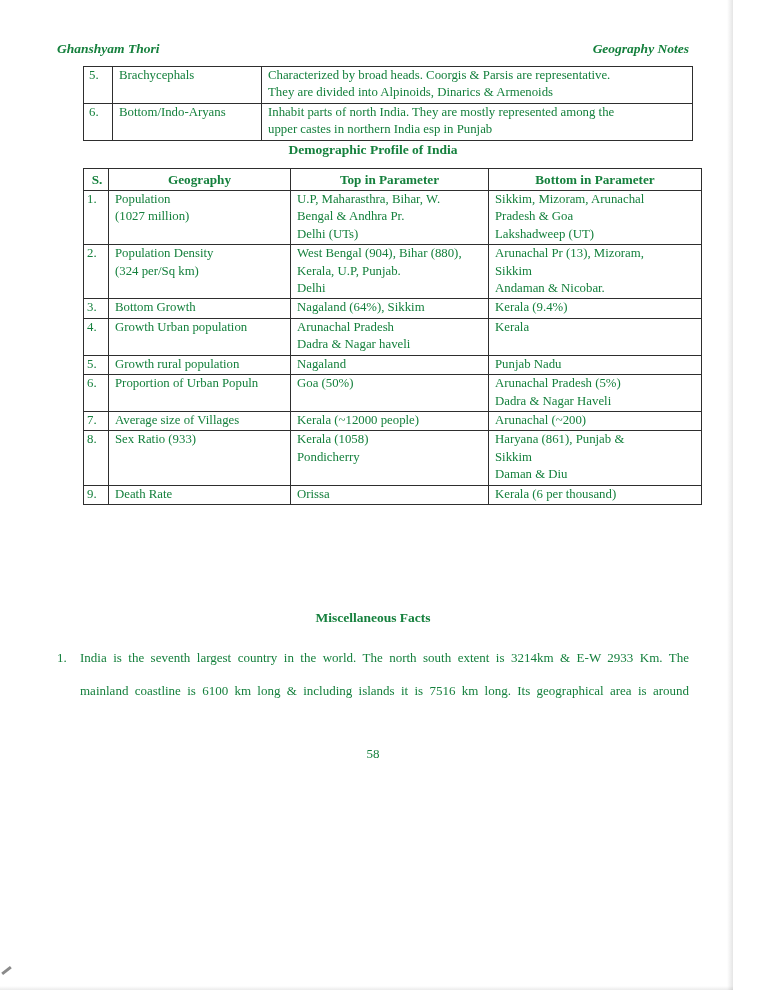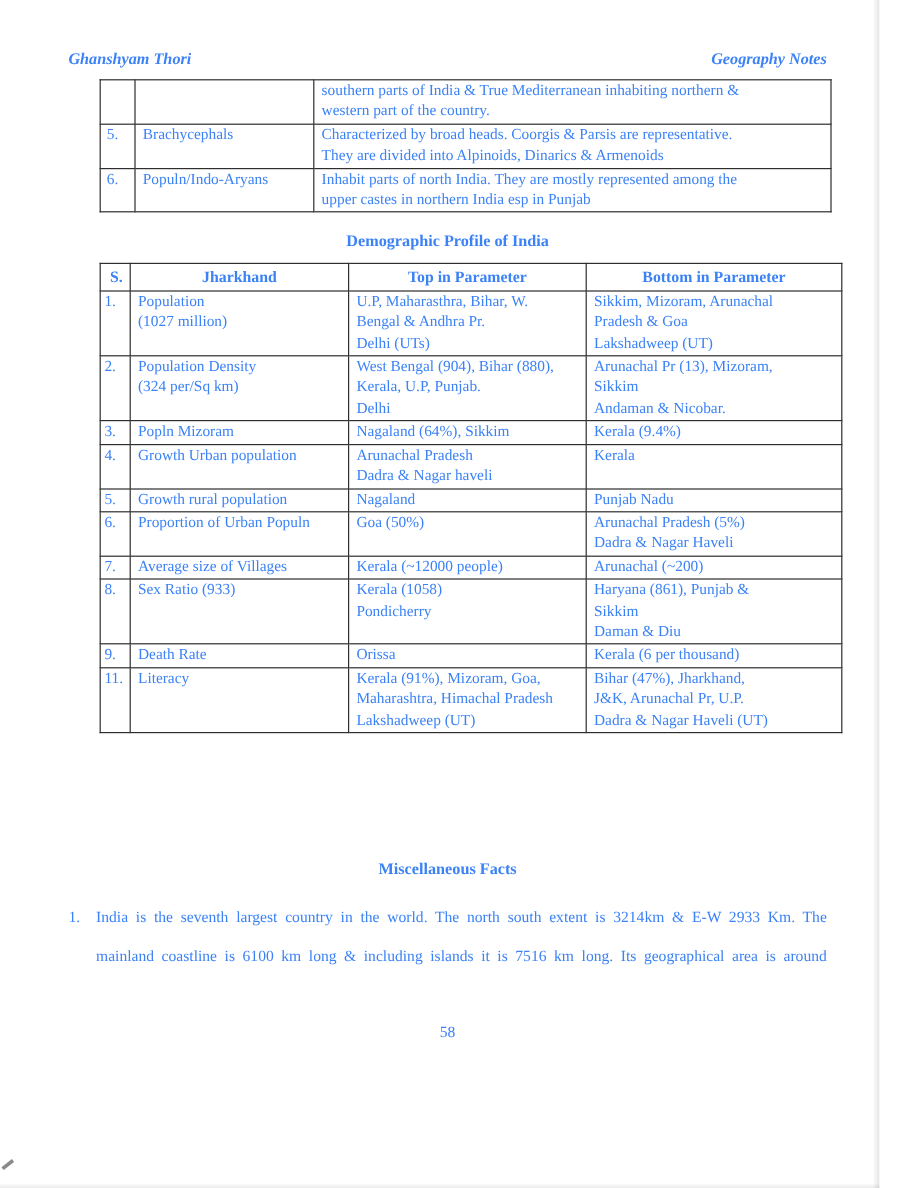--- a/index.html
+++ b/index.html
@@ -3,21 +3,21 @@
 <meta charset="utf-8">
 <style>
   html, body { margin: 0; padding: 0; background: #ffffff; }
   .page {
     position: relative;
     width: 733px;
     height: 990px;
     box-sizing: border-box;
     padding: 40px 44px 0 57px;
     background: #ffffff;
-    color: #3b82f6;
+    color: #15803d;
     font-family: "Liberation Serif", "DejaVu Serif", serif;
     overflow: hidden;
   }
   .doc-header {
     display: flex;
     justify-content: space-between;
     font-weight: bold;
     font-style: italic;
     font-size: 13.5px;
     line-height: 18px;
@@ -35,21 +35,21 @@
   .race-table { margin: 8px 0 0 26px; width: 609px; }
   .race-table .c-num  { width: 29px;  padding-left: 5px; padding-right: 2px; }
   .race-table .c-name { width: 149px; }
   .race-table .c-desc { width: 431px; }
   .section-title, .misc-title {
     text-align: center;
     font-weight: bold;
     font-size: 13.5px;
     line-height: 18px;
   }
-  .section-title { margin-top: 15px; }
+  .section-title { }
   .demo-table { margin: 9px 0 0 26px; width: 618px; }
   .demo-table th {
     font-weight: bold;
     text-align: center;
     font-size: 13.2px;
     padding: 2px 4px;
     white-space: normal;
   }
   .demo-table .d-s     { width: 25px;  padding-left: 3px; padding-right: 1px; }
   .demo-table .d-param { width: 182px; }
@@ -105,53 +105,47 @@
   </div>
 
   <table class="race-table">
     <colgroup>
         <col style="width:29px">
         <col style="width:149px">
         <col style="width:431px">
       </colgroup>
     <tbody>
       <tr>
-        <td class="c-num"></td>
-        <td class="c-name"></td>
-        <td class="c-desc">southern parts of India &amp; True Mediterranean inhabiting northern &amp;
-western part of the country.</td>
-      </tr>
-      <tr>
         <td class="c-num">5.</td>
         <td class="c-name">Brachycephals</td>
         <td class="c-desc">Characterized by broad heads. Coorgis &amp; Parsis are representative.
 They are divided into Alpinoids, Dinarics &amp; Armenoids</td>
       </tr>
       <tr>
         <td class="c-num">6.</td>
-        <td class="c-name">Populn/Indo-Aryans</td>
+        <td class="c-name">Bottom/Indo-Aryans</td>
         <td class="c-desc">Inhabit parts of north India. They are mostly represented among the
 upper castes in northern India esp in Punjab</td>
       </tr>
     </tbody>
   </table>
 
   <div class="section-title">Demographic Profile of India</div>
 
   <table class="demo-table">
     <colgroup>
         <col style="width:25px">
         <col style="width:182px">
         <col style="width:198px">
         <col style="width:213px">
       </colgroup>
     <thead>
       <tr>
         <th class="d-s">S.</th>
-        <th class="d-param">Jharkhand</th>
+        <th class="d-param">Geography</th>
         <th class="d-top">Top in Parameter</th>
         <th class="d-bot">Bottom in Parameter</th>
       </tr>
     </thead>
     <tbody>
       <tr>
         <td class="d-s">1.</td>
         <td class="d-param">Population
 (1027 million)</td>
         <td class="d-top">U.P, Maharasthra, Bihar, W.
@@ -167,21 +161,21 @@
 (324 per/Sq km)</td>
         <td class="d-top">West Bengal (904), Bihar (880),
 Kerala, U.P, Punjab.
 Delhi</td>
         <td class="d-bot">Arunachal Pr (13), Mizoram,
 Sikkim
 Andaman &amp; Nicobar.</td>
       </tr>
       <tr>
         <td class="d-s">3.</td>
-        <td class="d-param">Popln Mizoram</td>
+        <td class="d-param">Bottom Growth</td>
         <td class="d-top">Nagaland (64%), Sikkim</td>
         <td class="d-bot">Kerala (9.4%)</td>
       </tr>
       <tr>
         <td class="d-s">4.</td>
         <td class="d-param">Growth Urban population</td>
         <td class="d-top">Arunachal Pradesh
 Dadra &amp; Nagar haveli</td>
         <td class="d-bot">Kerala</td>
       </tr>
@@ -212,30 +206,20 @@
         <td class="d-bot">Haryana (861), Punjab &amp;
 Sikkim
 Daman &amp; Diu</td>
       </tr>
       <tr>
         <td class="d-s">9.</td>
         <td class="d-param">Death Rate</td>
         <td class="d-top">Orissa</td>
         <td class="d-bot">Kerala (6 per thousand)</td>
       </tr>
-      <tr>
-        <td class="d-s">11.</td>
-        <td class="d-param">Literacy</td>
-        <td class="d-top">Kerala (91%), Mizoram, Goa,
-Maharashtra, Himachal Pradesh
-Lakshadweep (UT)</td>
-        <td class="d-bot">Bihar (47%), Jharkhand,
-J&amp;K, Arunachal Pr, U.P.
-Dadra &amp; Nagar Haveli (UT)</td>
-      </tr>
     </tbody>
   </table>
 
   <div class="misc-title">Miscellaneous Facts</div>
 
 
   <div class="list-item">
     <span class="li-num">1.</span>
     <div class="li-text">India is the seventh largest country in the world. The north south extent is 3214km &amp; E-W 2933 Km. The
 mainland coastline is 6100 km long &amp; including islands it is 7516 km long. Its geographical area is around</div>

